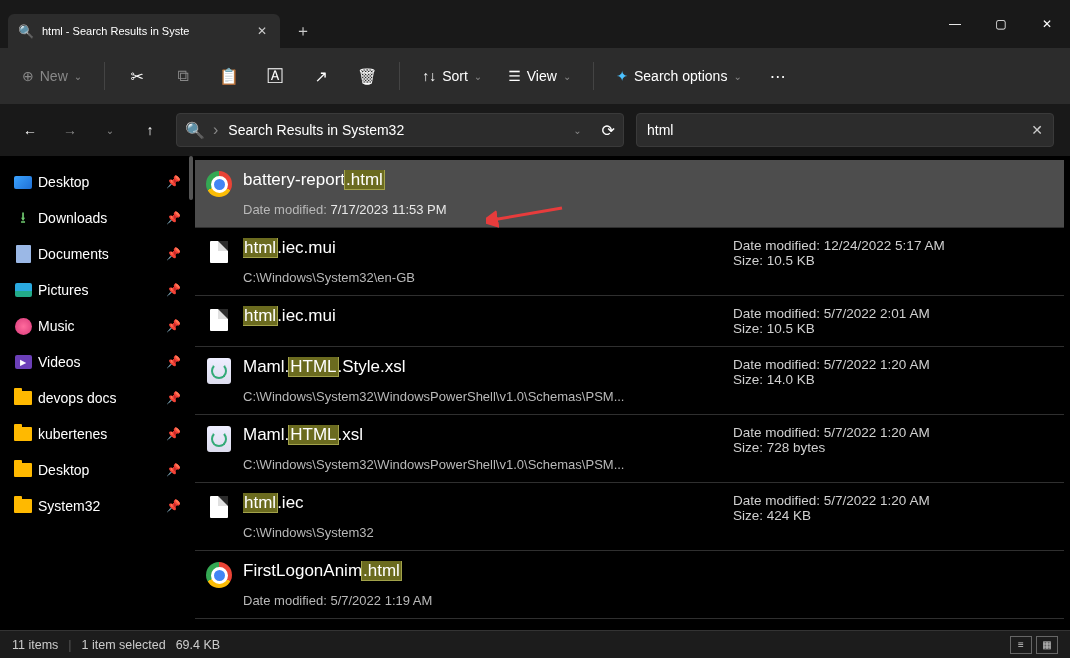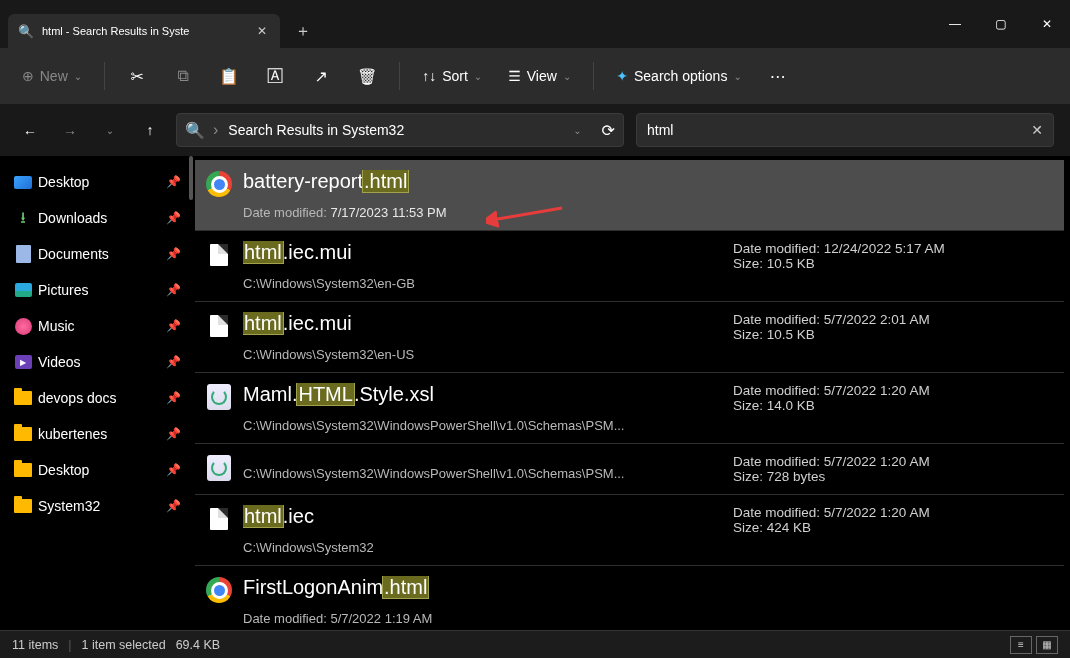--- a/index.html
+++ b/index.html
@@ -40,21 +40,21 @@
 .sbitem { display:flex; align-items:center; height:36px; padding:0 14px 0 38px; gap:10px; font-size:14px; color:#fff; position:relative;}
 .sbicon { width:18px; height:18px; display:inline-flex; align-items:center; justify-content:center; position:absolute; left:14px;}
 .pin { position:absolute; right:14px; color:#888; font-size:12px;}
 .sb-scroll { position:absolute; right:2px; top:0; width:4px; height:44px; background:#555; border-radius:2px;}
 
 .results { flex:1; overflow-y:auto; padding:4px 6px 0 0; }
 .row { display:flex; align-items:flex-start; padding:10px 12px 10px 48px; position:relative; border-bottom:1px solid #2f2f2f;}
 .row.sel { background:#4d4d4d; }
 .ricon { position:absolute; left:10px; top:10px; width:28px; height:28px; display:flex; align-items:center; justify-content:center;}
 .rmain { flex:1; min-width:0; padding-right:12px; max-width:490px;}
-.rtitle { font-size:20px; color:#fff; white-space:nowrap; overflow:hidden; text-overflow:ellipsis;}
+.rtitle { font-size:17px; color:#fff; white-space:nowrap; overflow:hidden; text-overflow:ellipsis;}
 .rtitle .hl { background:#6b6b1f; outline:1px solid #a2a24a; padding:0 1px;}
 .rsub { font-size:13px; color:#b8b8b8; white-space:nowrap; overflow:hidden; text-overflow:ellipsis; margin-top:12px;}
 .rsub .lbl{color:#b8b8b8;}
 .rmeta { width:270px; font-size:13.5px; color:#d0d0d0;}
 .rmeta div{white-space:nowrap;}
 .row.sel .rsub, .row.sel .rmeta{color:#e8e8e8;}
 
 .arrow { position:absolute; left:486px; top:204px; pointer-events:none;}
 
 
@@ -263,21 +263,20 @@
       <div>Date modified: 12/24/2022 5:17 AM</div>
       <div>Size: 10.5 KB</div>
     </div>
         </div>
         <div class="row">
     <div class="ricon">
             <span class="file-ic"></span>
           </div>
     <div class="rmain">
       <div class="rtitle"><span class="hl">html</span>.iec.mui</div>
-      <div class="rsub"><span class="lbl"></span>C:\Windows\System32\en-US</div>
     </div>
     <div class="rmeta">
       <div>Date modified: 5/7/2022 2:01 AM</div>
       <div>Size: 10.5 KB</div>
     </div>
         </div>
         <div class="row">
     <div class="ricon">
             <span class="xsl-ic"></span>
           </div>
@@ -288,20 +287,21 @@
     <div class="rmeta">
       <div>Date modified: 5/7/2022 1:20 AM</div>
       <div>Size: 14.0 KB</div>
     </div>
         </div>
         <div class="row">
     <div class="ricon">
             <span class="xsl-ic"></span>
           </div>
     <div class="rmain">
+      <div class="rtitle">Maml.<span class="hl">HTML</span>.xsl</div>
       <div class="rsub"><span class="lbl"></span>C:\Windows\System32\WindowsPowerShell\v1.0\Schemas\PSM...</div>
     </div>
     <div class="rmeta">
       <div>Date modified: 5/7/2022 1:20 AM</div>
       <div>Size: 728 bytes</div>
     </div>
         </div>
         <div class="row">
     <div class="ricon">
             <span class="file-ic"></span>

